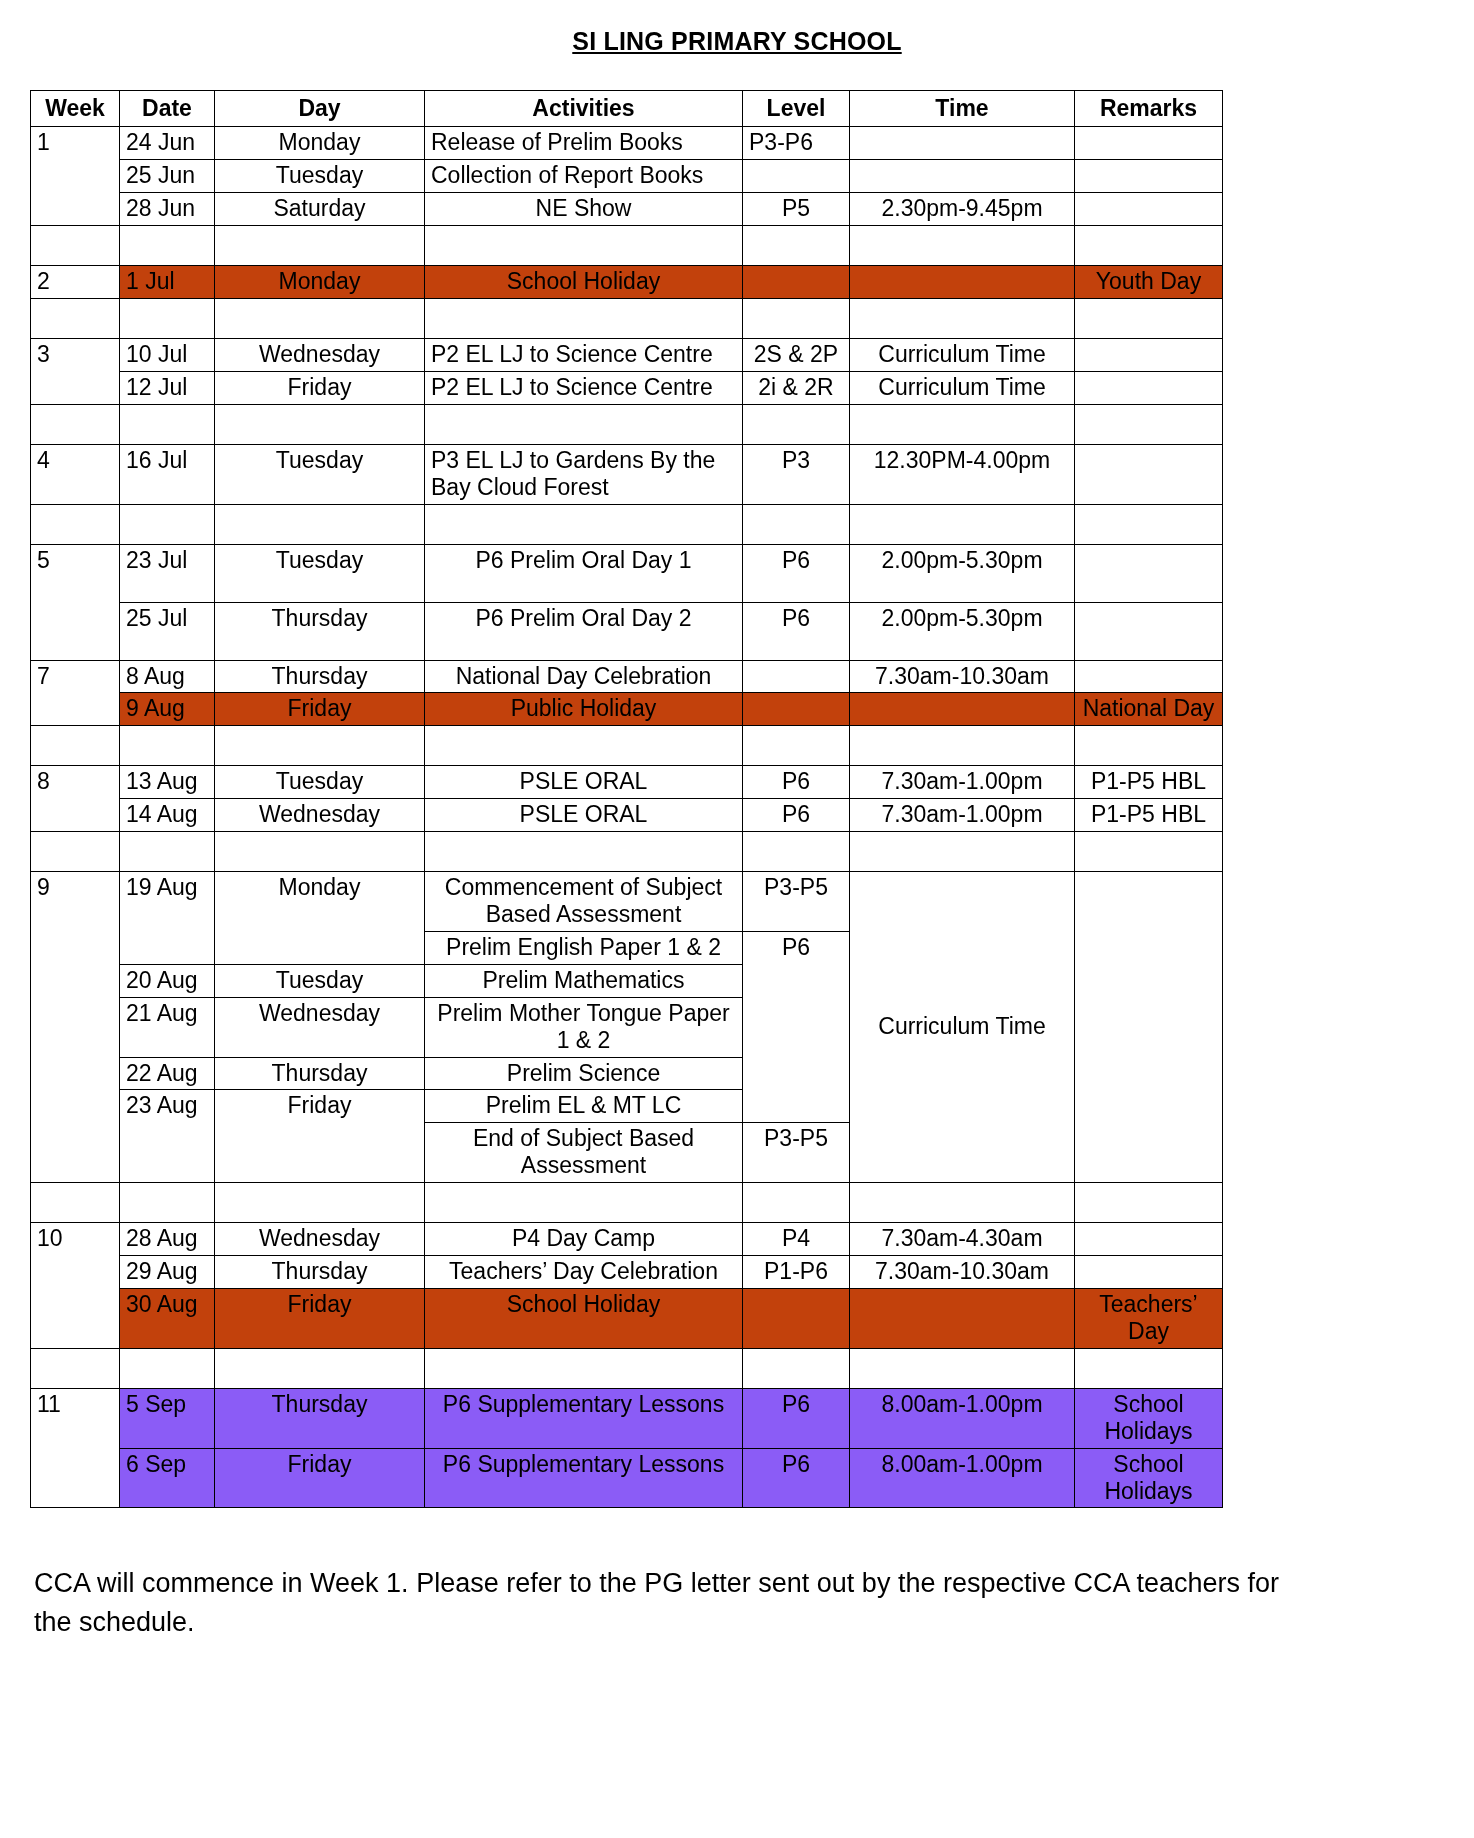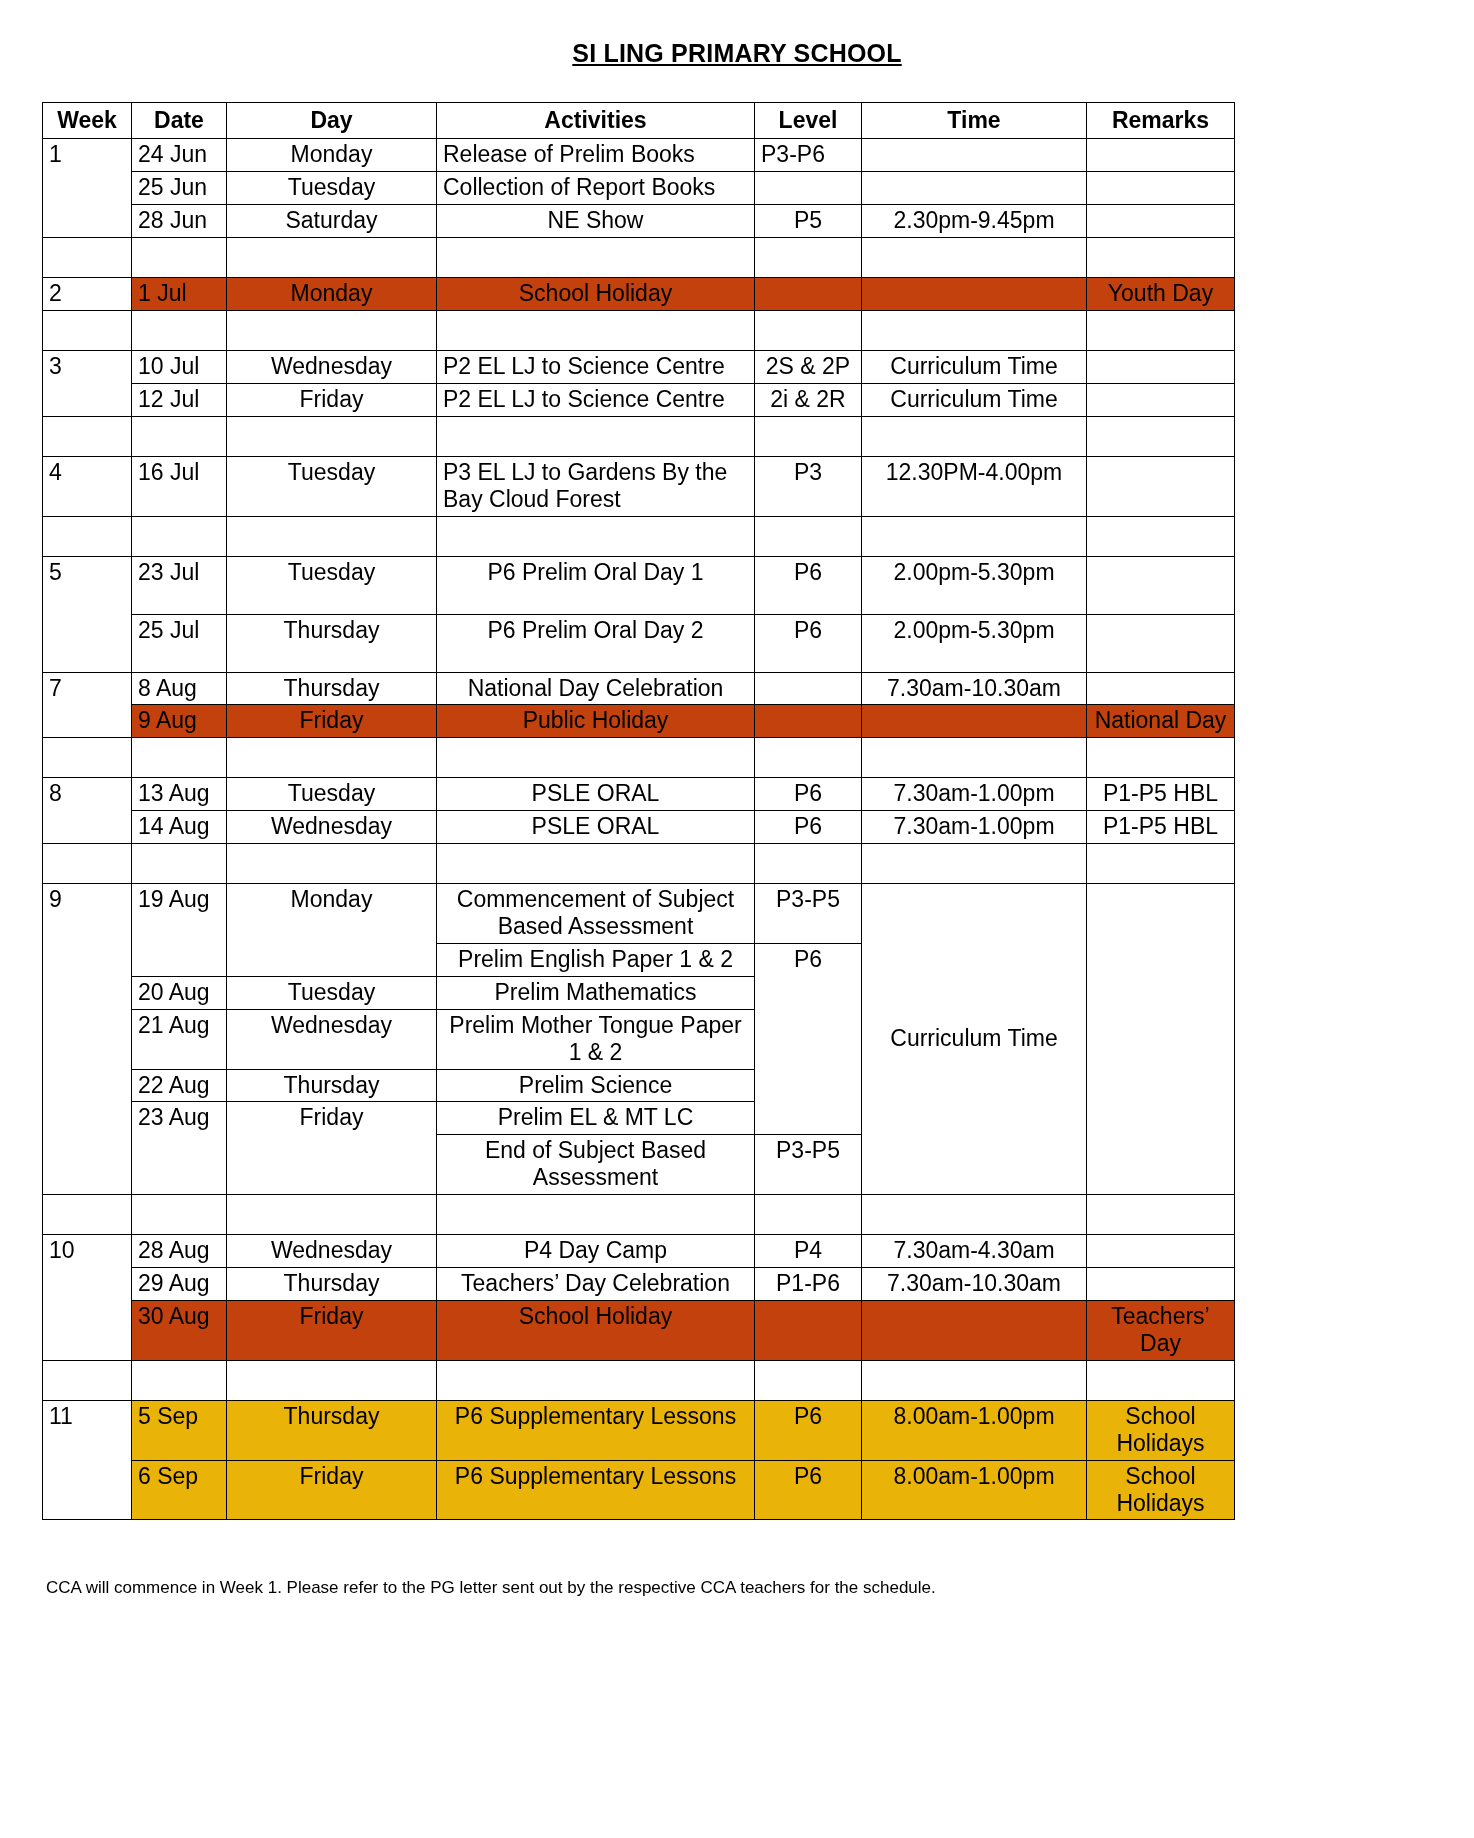--- a/index.html
+++ b/index.html
@@ -12,21 +12,21 @@
     height: 1838px;
     font-family: "Liberation Sans", sans-serif;
     color: #000000;
     position: relative;
     overflow: hidden;
   }
 
   .page {
     width: 1474px;
     height: 1838px;
-    padding: 16px;
+    padding: 4px;
     box-sizing: border-box;
   }
 
   
   .heading-block {
     text-align: center;
     padding-top: 22px;
   }
   .doc-title {
     font-size: 25px;
@@ -78,31 +78,31 @@
   col.c-day     { width: 210px; }
   col.c-act     { width: 318px; }
   col.c-level   { width: 107px; }
   col.c-time    { width: 225px; }
   col.c-remarks { width: 148px; }
 
   .ctr { text-align: center; }
   .lft { text-align: left; }
   .b   { font-weight: bold; text-align: center; }
   .green { background: #c2410c; }
-  .grey  { background: #eab308; }
+  .grey  { background: #8b5cf6; }
 
   .spacer-row td { height: 34px; }
   .thickline td { border-top: 2.5px solid #000; }
 
   
   .footnote {
     padding-left: 30px;
     padding-right: 40px;
     padding-top: 56px;
-    font-size: 17px;
+    font-size: 27px;
     line-height: 1.42;
     max-width: 1290px;
   }
 </style>
 </head>
 <body>
 
 <div class="page">
 
   <div class="heading-block">

